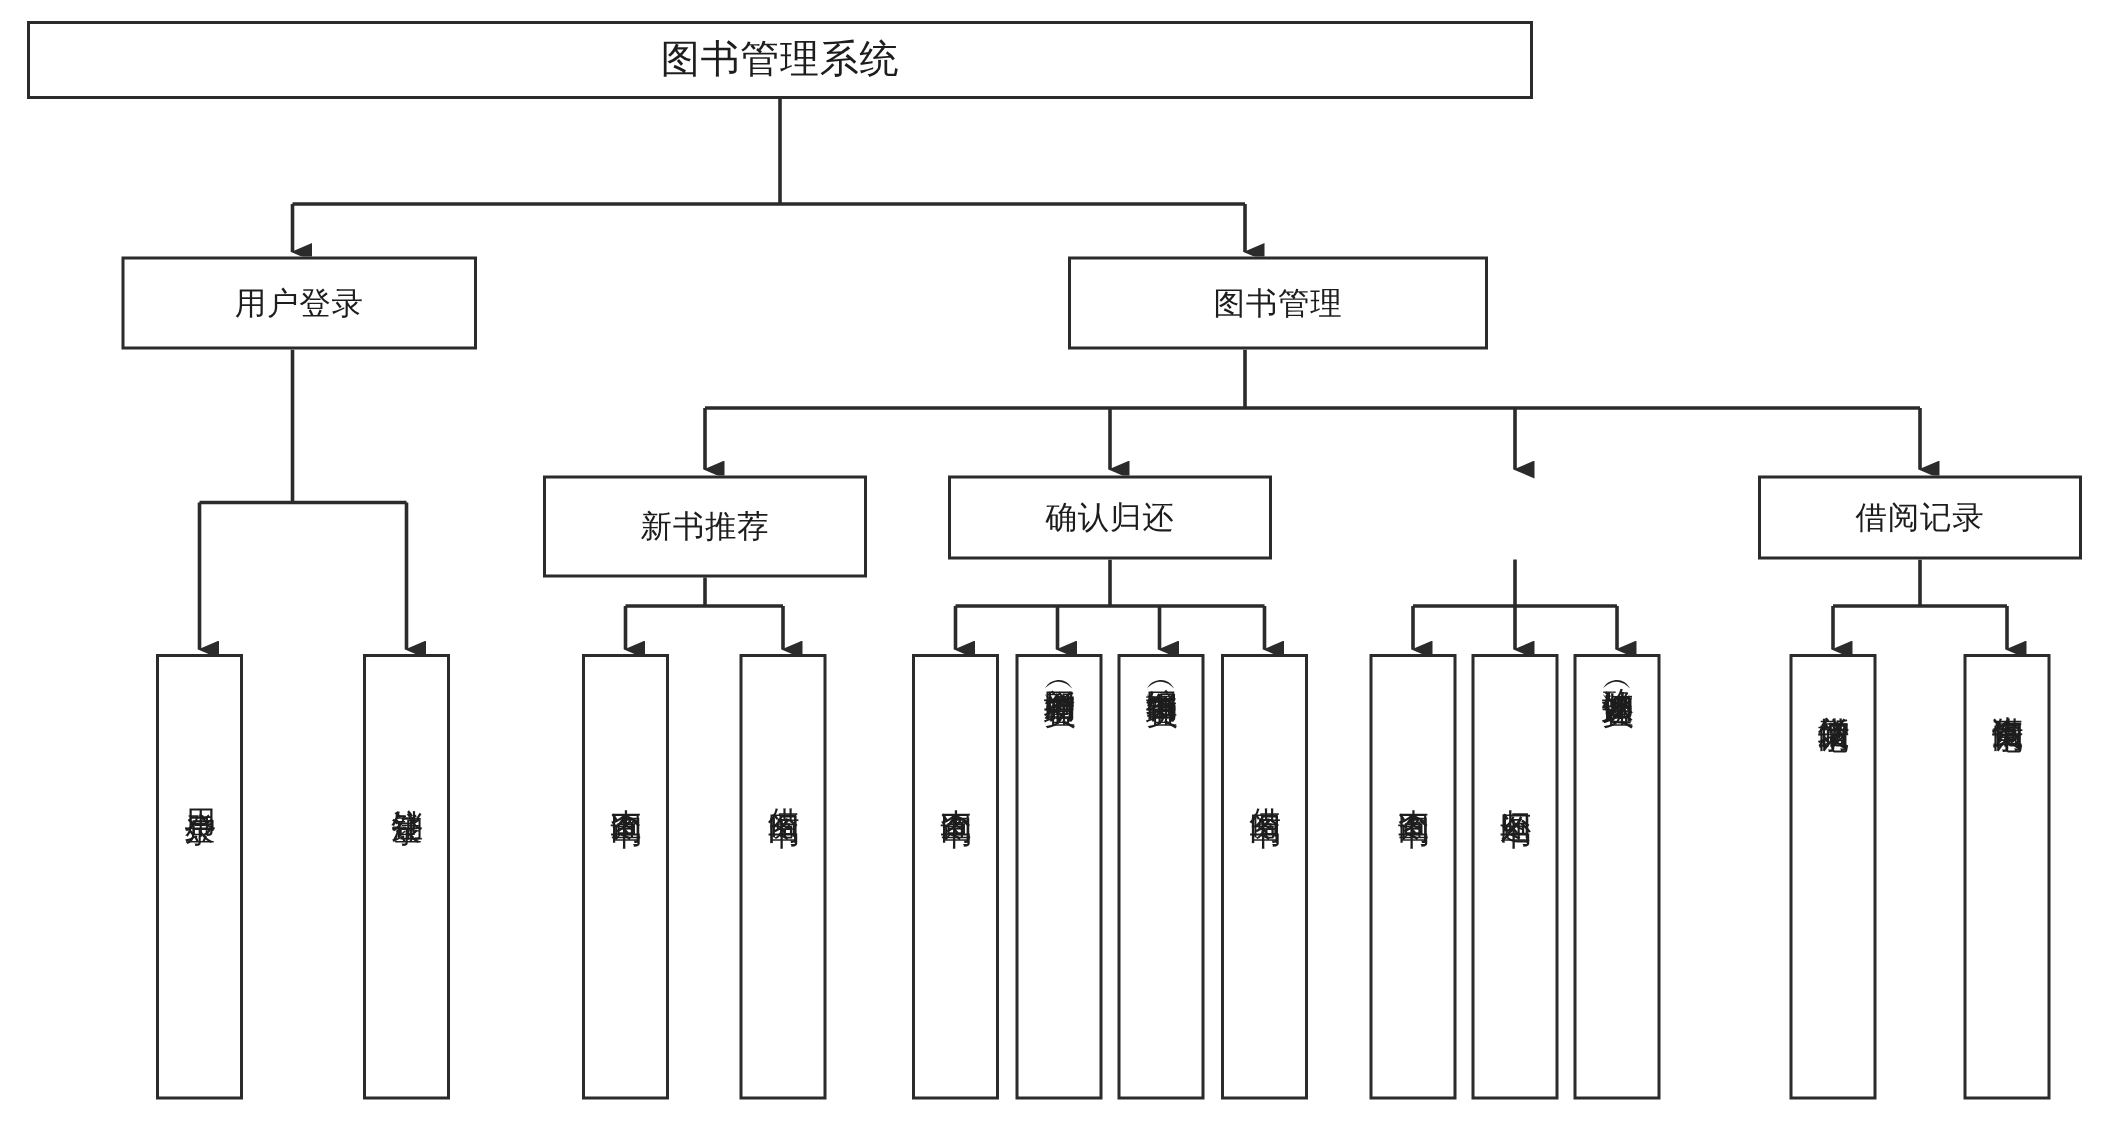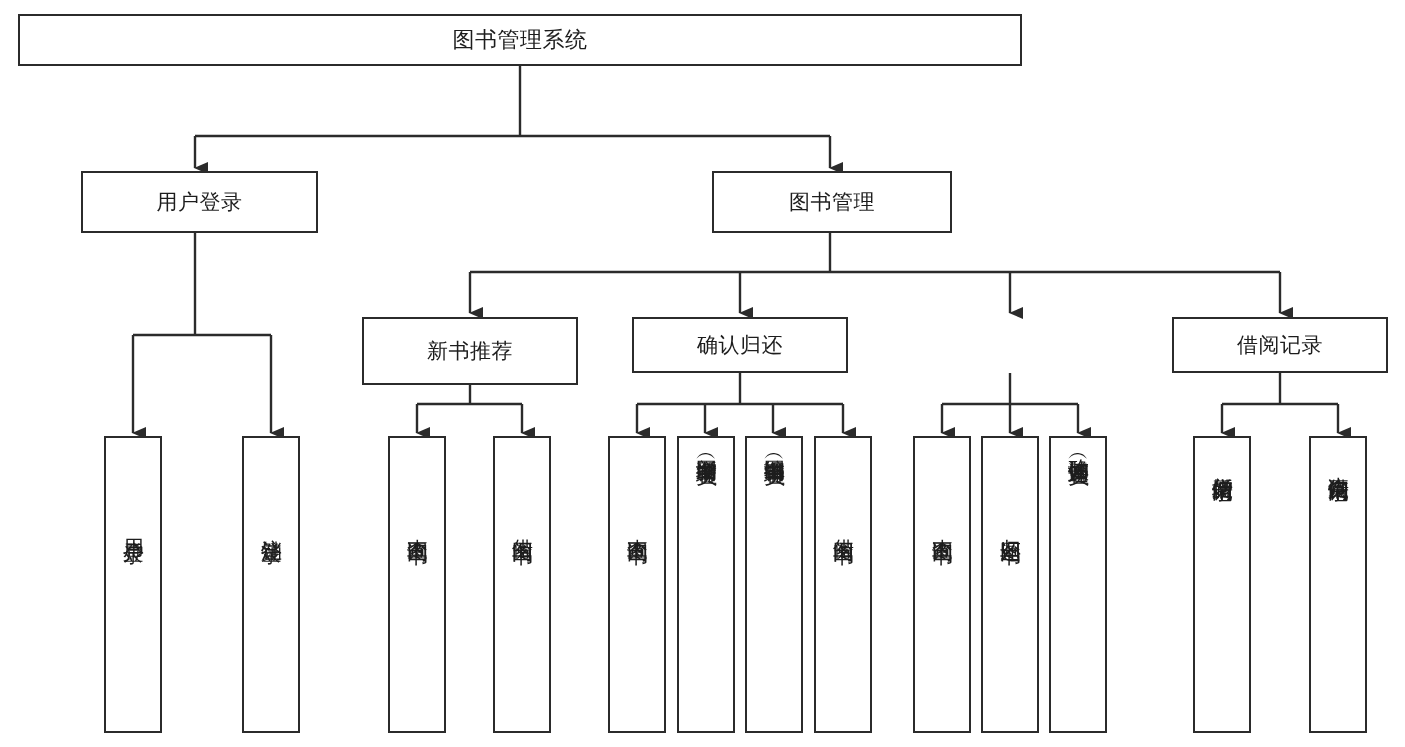--- a/index.html
+++ b/index.html
@@ -41,21 +41,21 @@
     text-align: center;
     line-height: 1.16;
     letter-spacing: 0.5px;
   }
   
   .node.horiz .lbl {
     font-size: 21px;
     white-space: nowrap;
   }
   .node.root .lbl {
-    font-size: 22px;
+    font-size: 26px;
     text-align: center;
   }
   
   .node.vert {
     align-items: flex-start;
     justify-content: center;
     padding-top: 6px;
   }
   .node.vert .lbl {
     writing-mode: vertical-rl;
@@ -133,21 +133,21 @@
     </g>
   </svg>
 
   <div class="node horiz root" style="left:18px; top:14px; width:1004px; height:52px;">
     <span class="lbl">图书管理系统</span>
   </div>
 
   <div class="node horiz" style="left:81px; top:171px; width:237px; height:62px;">
     <span class="lbl">用户登录</span>
   </div>
-  <div class="node horiz" style="left:712px; top:171px; width:240px; height:62px;">
+  <div class="node horiz" style="left:712px; top:171px; width:280px; height:62px;">
     <span class="lbl">图书管理</span>
   </div>
 
   <div class="node horiz" style="left:362px; top:317px; width:216px; height:68px;">
     <span class="lbl">新书推荐</span>
   </div>
   <div class="node horiz" style="left:632px; top:317px; width:216px; height:56px;">
     <span class="lbl">确认归还</span>
   </div>
   <div class="node horiz" style="left:1172px; top:317px; width:216px; height:56px;">

